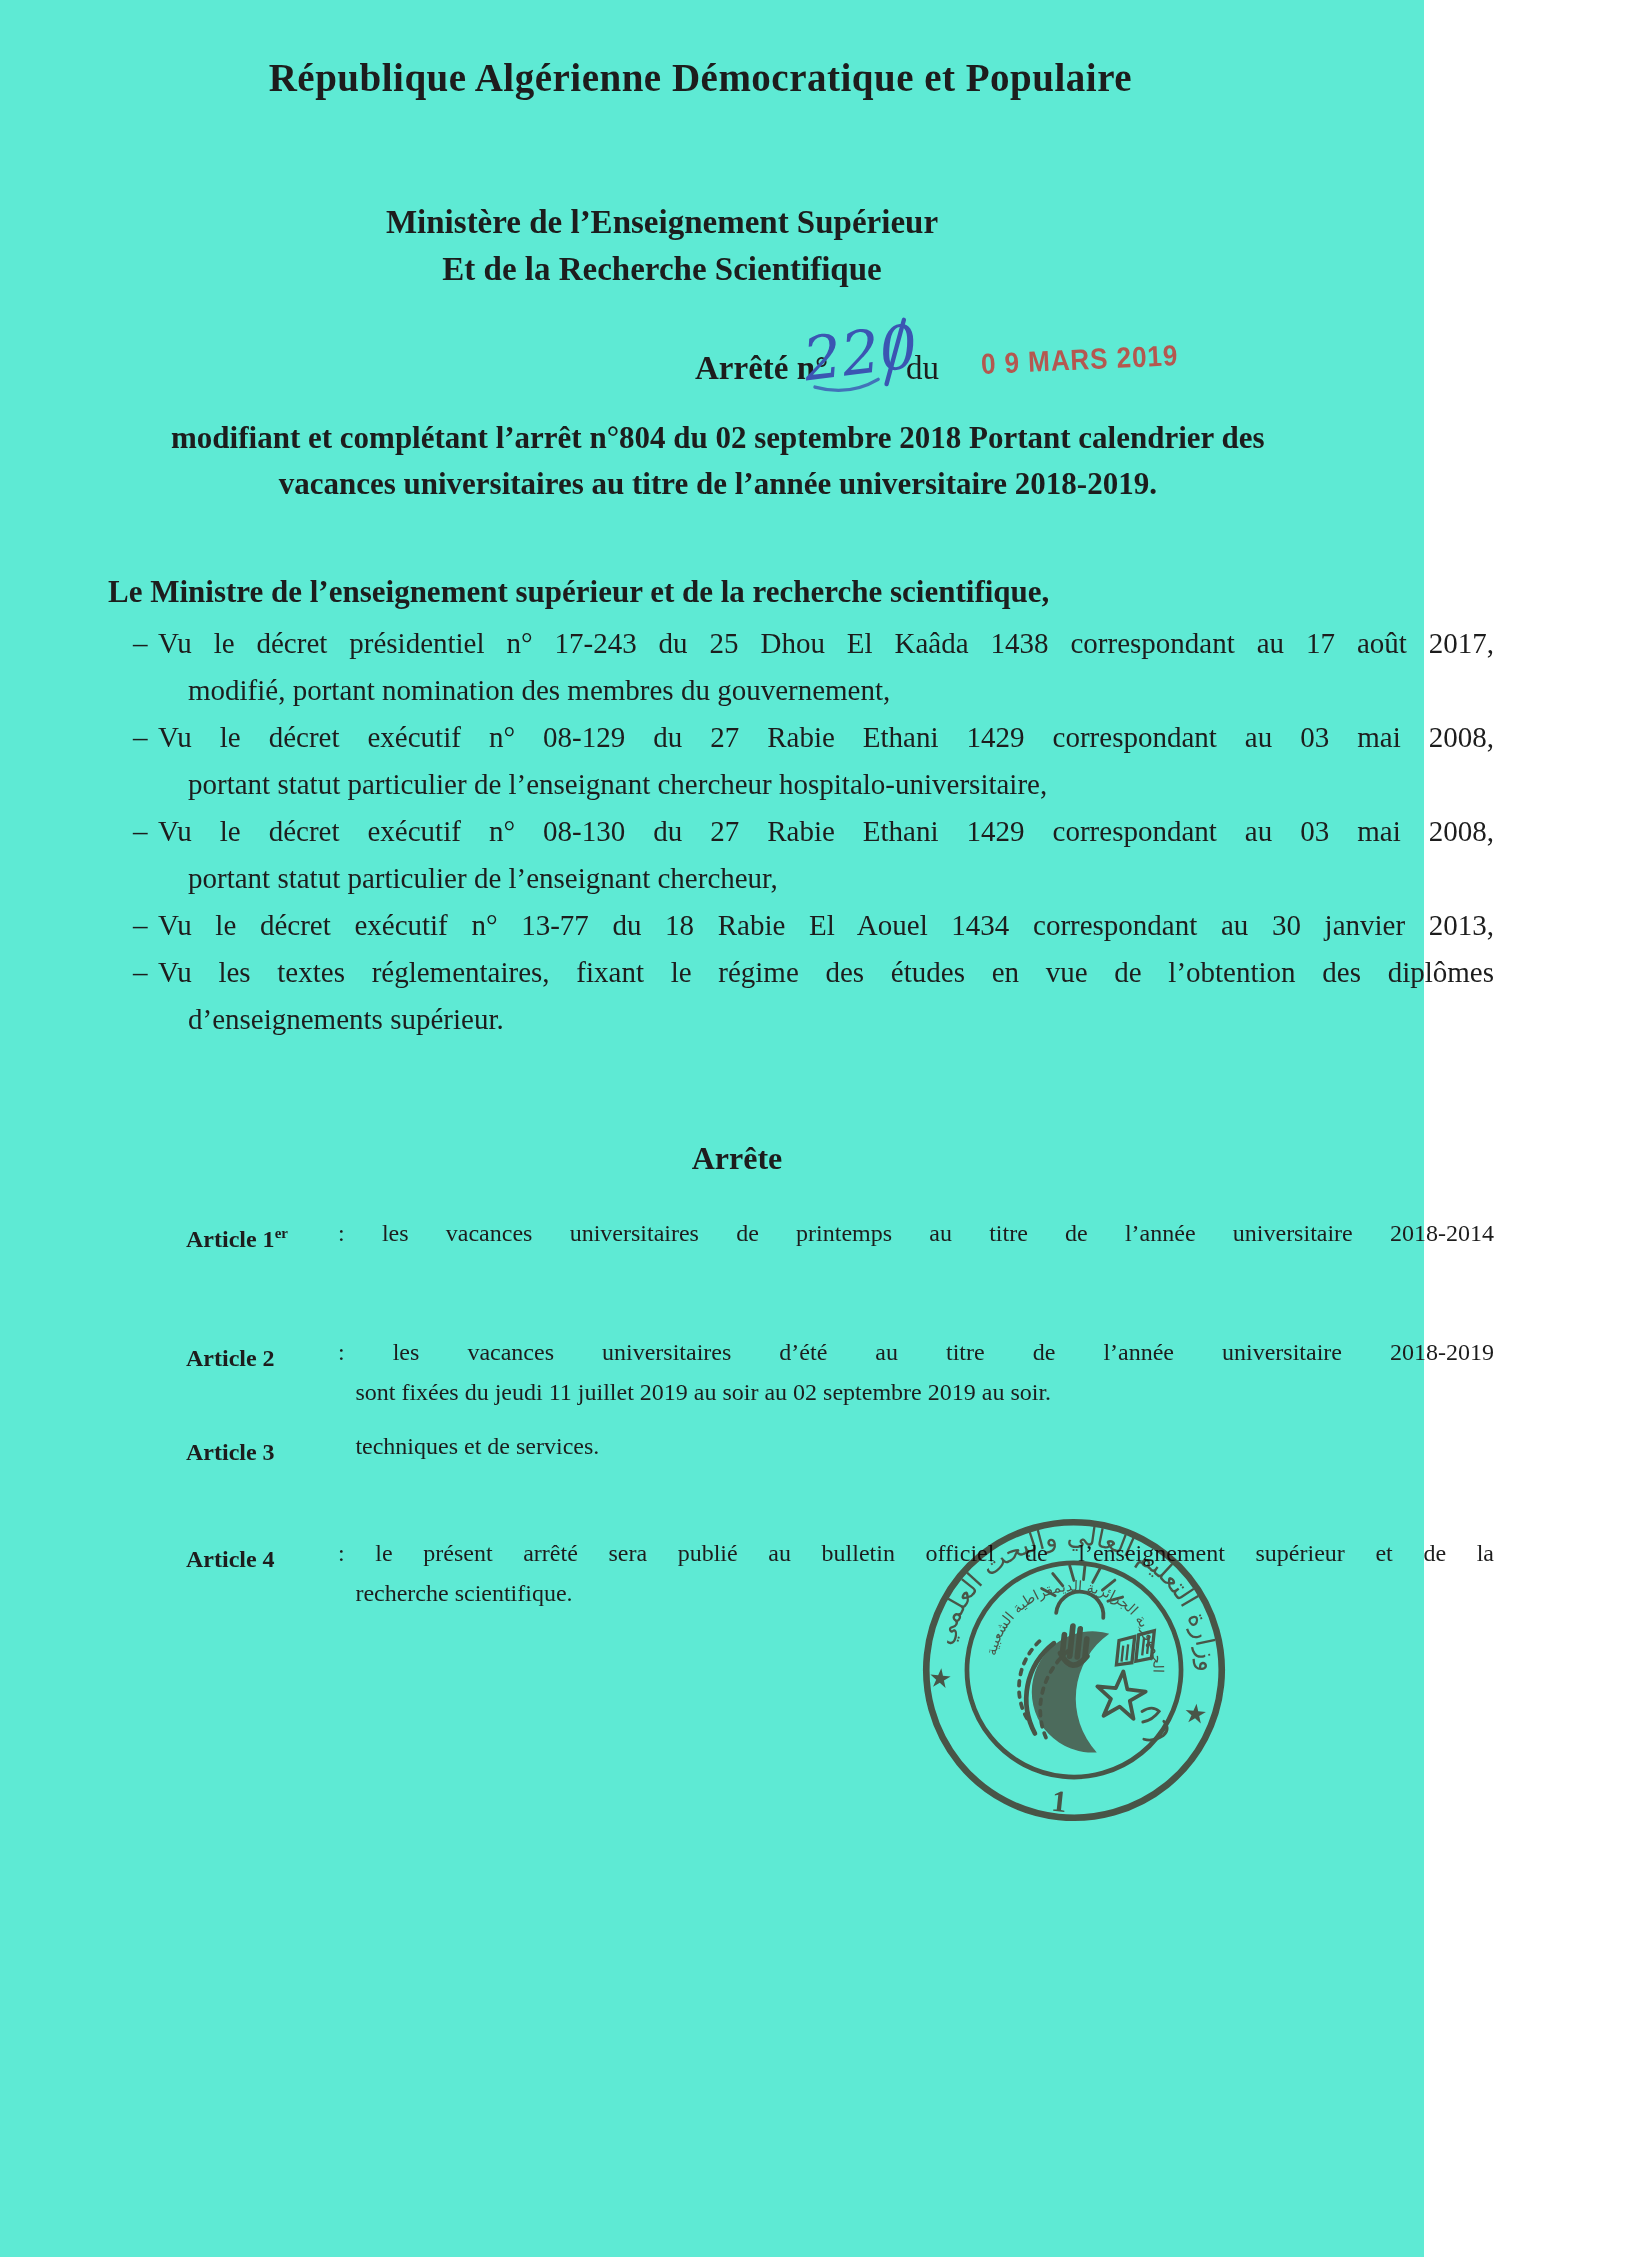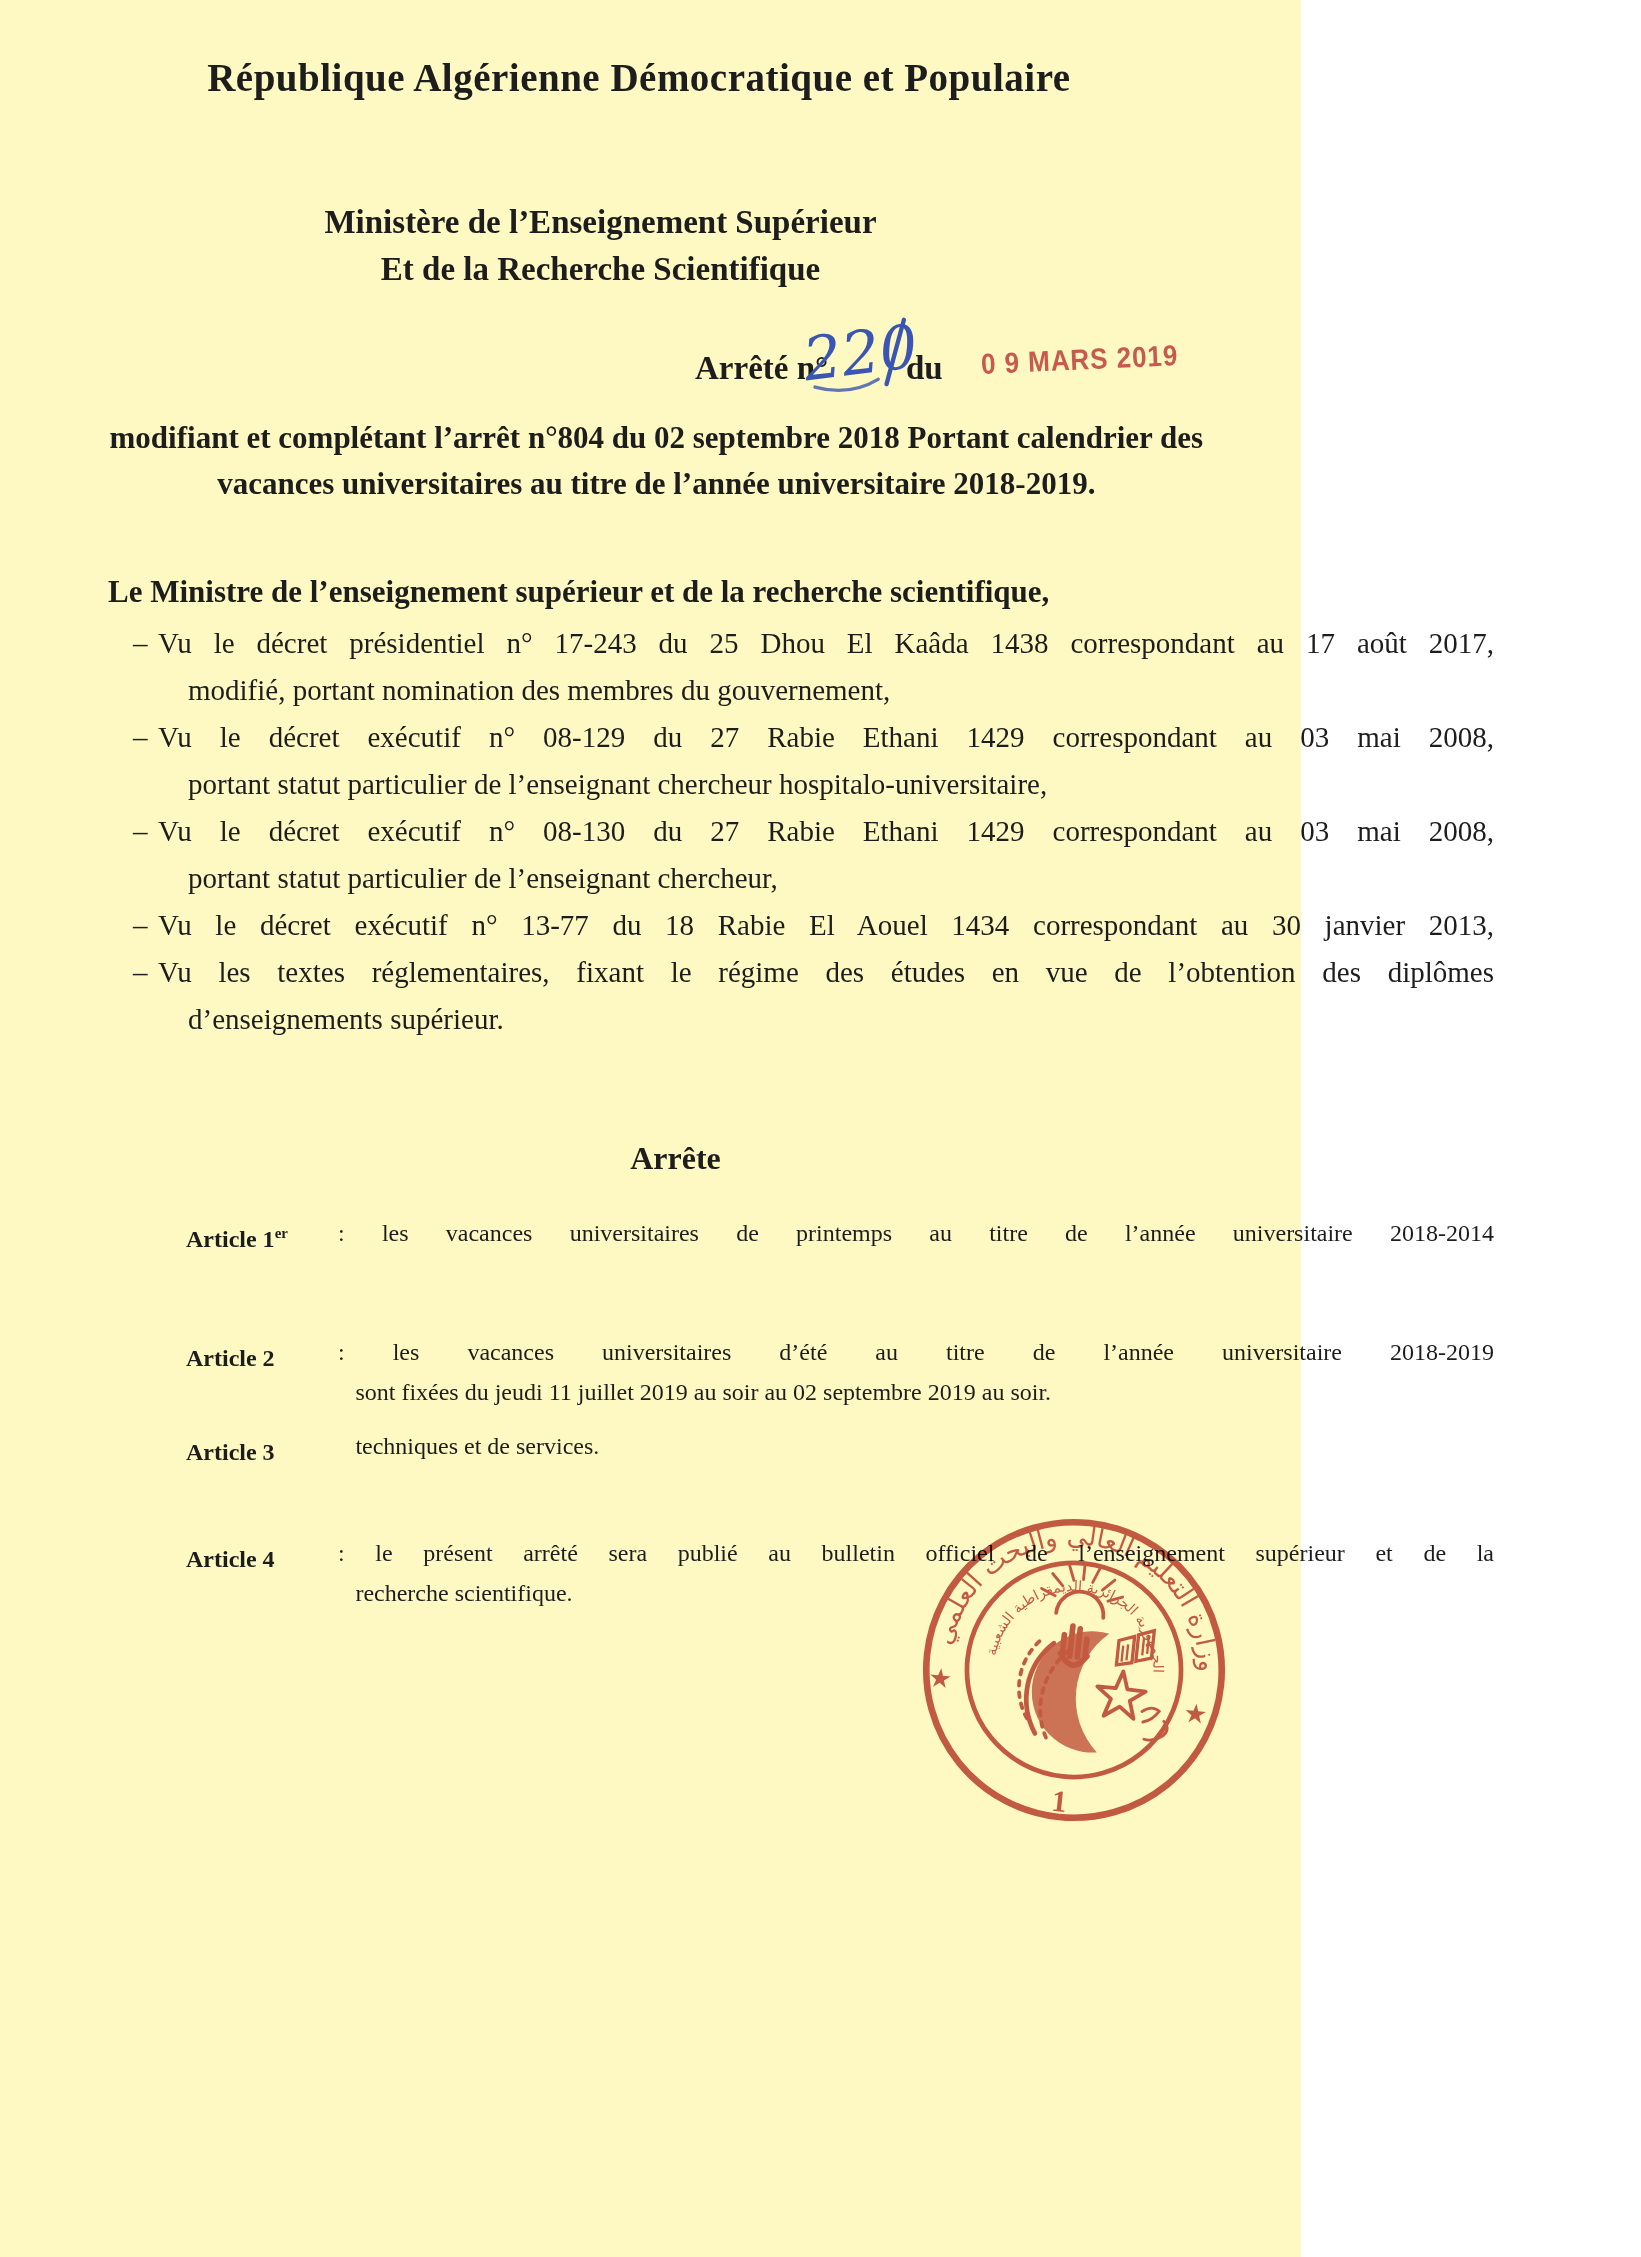--- a/index.html
+++ b/index.html
@@ -1,33 +1,33 @@
 <!DOCTYPE html>
 <html><head>
 <meta charset="utf-8">
 <style>
   html,body{margin:0;padding:0;background:#ffffff;}
   body{width:1641px;height:2257px;overflow:hidden;}
   .page{
-    position:relative;width:1301px;height:2257px;background:#fef9c3;
+    position:relative;width:1424px;height:2257px;background:#5eead4;
     font-family:"Liberation Serif", serif;color:#1d1d1d;
   }
   
   .doc-title{
     position:absolute;top:55px;left:0;right:0;text-align:center;
     font-size:39px;font-weight:bold;letter-spacing:0.5px;transform:translateX(-11.6px);
   }
   .ministry{
     position:absolute;top:199px;left:0;right:0;text-align:center;
     font-size:33px;font-weight:bold;line-height:47px;transform:translateX(-50px);
   }
   
   .arrete-label{position:absolute;left:695px;top:350px;font-size:33px;font-weight:bold;}
   .hand-num{position:absolute;left:798px;top:309px;width:137px;height:93px;}
-  .arrete-du{position:absolute;left:906px;top:350px;font-size:33px;font-weight:bold;}
+  .arrete-du{position:absolute;left:906px;top:350px;font-size:33px;font-weight:normal;}
   .date-stamp{
     position:absolute;left:981px;top:348px;
     font-family:"Liberation Sans", sans-serif;font-weight:700;font-size:29px;
     color:#c0453e;letter-spacing:1px;white-space:nowrap;
     transform:rotate(-2.6deg) scaleX(.9);transform-origin:left center;opacity:.88;
   }
   .subtitle{
     position:absolute;top:415px;left:0;right:0;text-align:center;
     font-size:31px;font-weight:bold;line-height:46px;transform:translateX(5.8px);
   }

